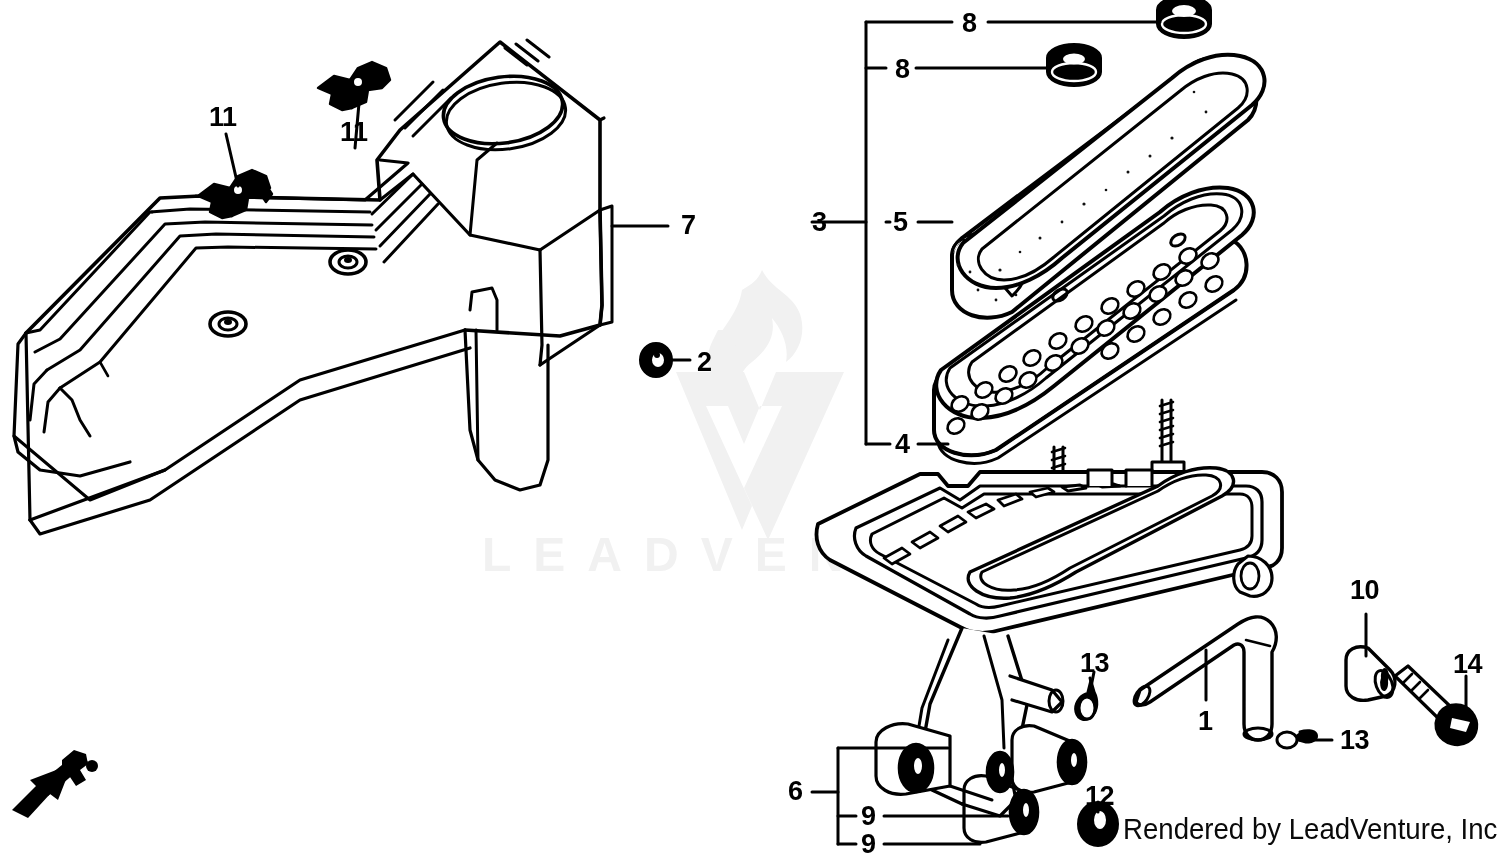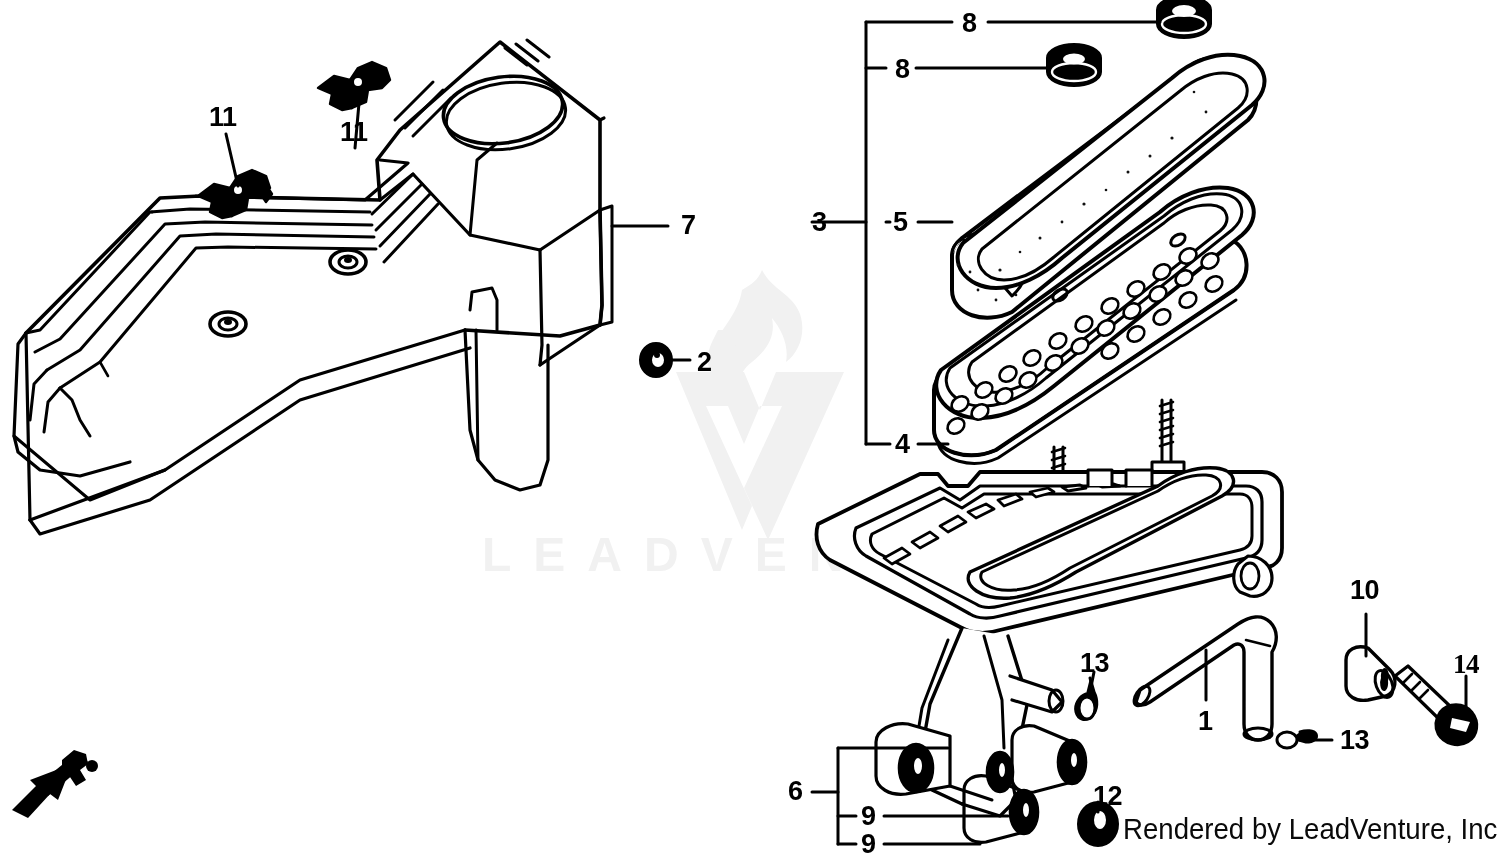--- a/index.html
+++ b/index.html
@@ -461,21 +461,21 @@
   <div class="callout" style="left:697px;top:349px;">2</div>
   <div class="callout" style="left:962px;top:10px;">8</div>
   <div class="callout" style="left:895px;top:56px;">8</div>
   <div class="callout" style="left:812px;top:209px;">3</div>
   <div class="callout" style="left:893px;top:209px;">5</div>
   <div class="callout" style="left:895px;top:431px;">4</div>
   <div class="callout" style="left:1080px;top:650px;">13</div>
   <div class="callout" style="left:1198px;top:708px;">1</div>
   <div class="callout" style="left:1340px;top:727px;">13</div>
   <div class="callout" style="left:1350px;top:577px;">10</div>
-  <div class="callout" style="left:1453px;top:651px;font-family:Liberation Serif, serif;">14</div>
+  <div class="callout" style="left:1453px;top:651px;">14</div>
   <div class="callout" style="left:788px;top:778px;">6</div>
   <div class="callout" style="left:861px;top:803px;">9</div>
   <div class="callout" style="left:861px;top:831px;">9</div>
-  <div class="callout" style="left:1085px;top:783px;margin-left:8px;">12</div>
+  <div class="callout" style="left:1085px;top:783px;">12</div>
 
   <div class="credit">Rendered by LeadVenture, Inc.</div>
 
 </div>
 
 </body></html>

